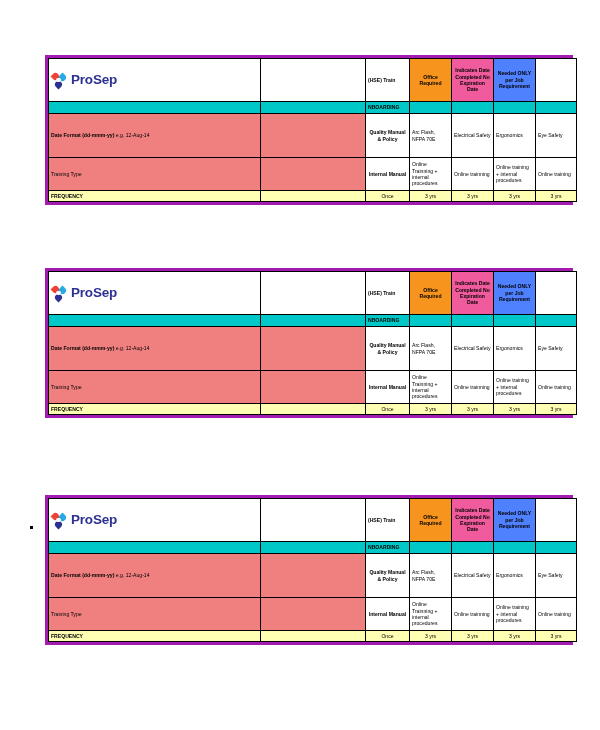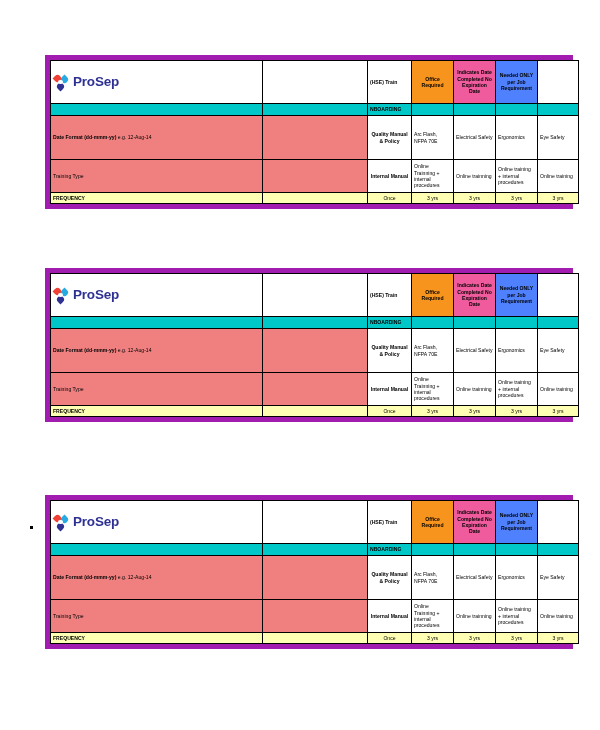--- a/index.html
+++ b/index.html
@@ -26,21 +26,21 @@
     left: 30px;
     top: 526px;
     width: 3px;
     height: 3px;
     background: #000;
   }
   .block {
     position: absolute;
     left: 45px;
     width: 528px;
-    border: 5px solid #a21caf;
+    border: 3px solid #a21caf;
     box-sizing: border-box;
   }
   #block-1 { top: 55px; }
   #block-2 { top: 268px; }
   #block-3 { top: 495px; }
 
   table.sheet {
     border-collapse: collapse;
     table-layout: fixed;
     width: 100%;

